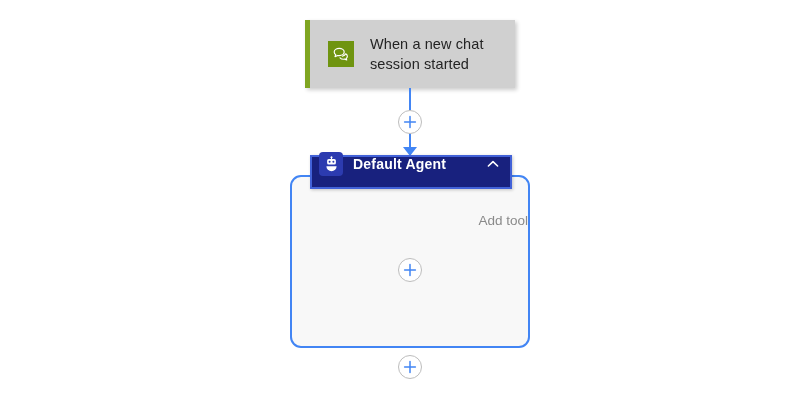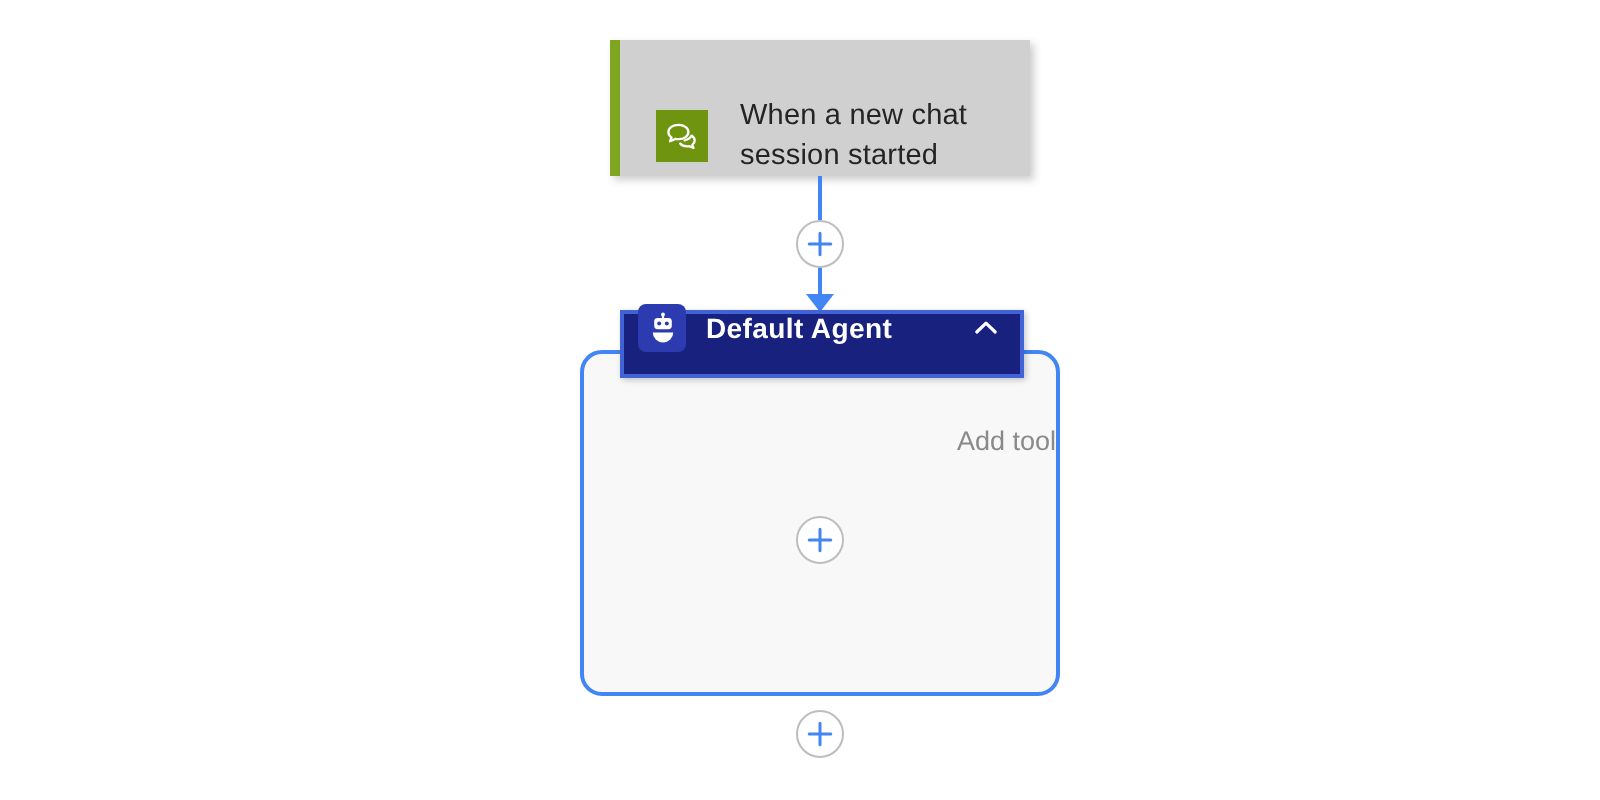--- a/index.html
+++ b/index.html
@@ -22,21 +22,21 @@
   
   #trigger-node {
     position: absolute;
     left: 305px;
     top: 20px;
     width: 210px;
     height: 68px;
     background: #d0d0d0;
     box-shadow: 2px 2px 4px rgba(0,0,0,0.20);
     display: flex;
-    align-items: flex-end;
+    align-items: center;
     box-sizing: border-box;
   }
   #trigger-accent {
     width: 5px;
     height: 100%;
     background: #7fa521;
     flex: 0 0 auto;
   }
   #trigger-body {
     flex: 1 1 auto;

